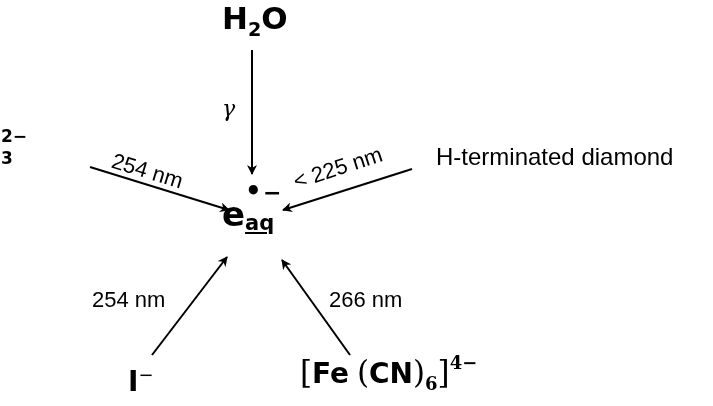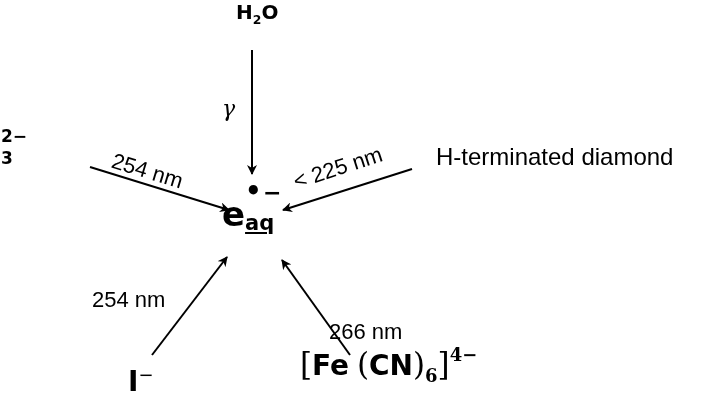--- a/index.html
+++ b/index.html
@@ -21,21 +21,21 @@
       <path d="M0,0 L10,5 L0,10 L3,5 Z" fill="#000"></path>
     </marker>
   </defs>
   <line x1="252" y1="50" x2="252" y2="174" stroke="#000" stroke-width="2" marker-end="url(#ah)"></line>
   <line x1="90" y1="167" x2="229" y2="210" stroke="#000" stroke-width="2" marker-end="url(#ah)"></line>
   <line x1="412" y1="169" x2="283" y2="210" stroke="#000" stroke-width="2" marker-end="url(#ah)"></line>
   <line x1="152" y1="355" x2="227" y2="257" stroke="#000" stroke-width="2" marker-end="url(#ah)"></line>
   <line x1="350" y1="355" x2="282" y2="260" stroke="#000" stroke-width="2" marker-end="url(#ah)"></line>
 </svg>
 
-<div class="abs bold label" style="left:236px; top:0px; font-size:20px;">
+<div class="abs bold label" style="left:222px; top:0px; font-size:31px;">
   <span>H</span><sub>2</sub><span>O</span>
 </div>
 <div class="abs serif" style="left:222px; top:96px; font-size:22px; font-style:italic;">γ</div>
 
 <div class="abs bold" style="left:0px; top:138px; font-size:27px;">
   <span style="display:inline-block; position:relative; width:38px;"><span style="position:absolute; left:1px; top:-12px; font-size:17px;">2−</span><span style="position:absolute; left:1px; top:10px; font-size:17px;">3</span>&nbsp;</span>
 </div>
 <div class="abs" style="left:116px; top:148px; font-size:22px; transform:rotate(17deg); transform-origin:left top;">254 nm</div>
 
 <div class="abs" style="left:436px; top:143px; font-size:24px;">H-terminated diamond</div>
@@ -43,16 +43,16 @@
 
 <div class="abs bold" style="left:222px; top:192px; font-size:34px; line-height:34px;">
   <span>e</span><span style="display:inline-block; position:relative; width:46px; height:34px;"><span style="position:absolute; left:0px; top:-18px; font-size:26px;">•</span><span style="position:absolute; left:18px; top:-16px; font-size:22px;">−</span><span style="position:absolute; left:0px; top:14px; font-size:21px;text-decoration:underline;">aq</span></span>
 </div>
 
 <div class="abs" style="left:92px; top:287px; font-size:22px;">254 nm</div>
 <div class="abs bold" style="left:128px; top:364px; font-size:28px;">
   <span>I</span><sup style="font-size:18px; font-weight:normal;">−</sup>
 </div>
 
-<div class="abs" style="left:329px; top:287px; font-size:22px;margin-top:32px;">266 nm</div>
-<div class="abs" style="left:300px; top:346px; font-size:28px;">
+<div class="abs" style="left:329px; top:287px; font-size:22px;">266 nm</div>
+<div class="abs" style="left:300px; top:354px; font-size:28px;">
   <span class="serif" style="font-size:31px;">[</span><span class="bold">Fe</span>&nbsp;<span class="serif" style="font-size:31px;">(</span><span class="bold">CN</span><span class="serif" style="font-size:31px;">)</span><sub class="bold serif" style="font-size:18px;">6</sub><span class="serif" style="font-size:31px;">]</span><sup class="serif bold" style="font-size:18px; position:relative; top:-4px;">4−</sup>
 </div>
 
 </body></html>

